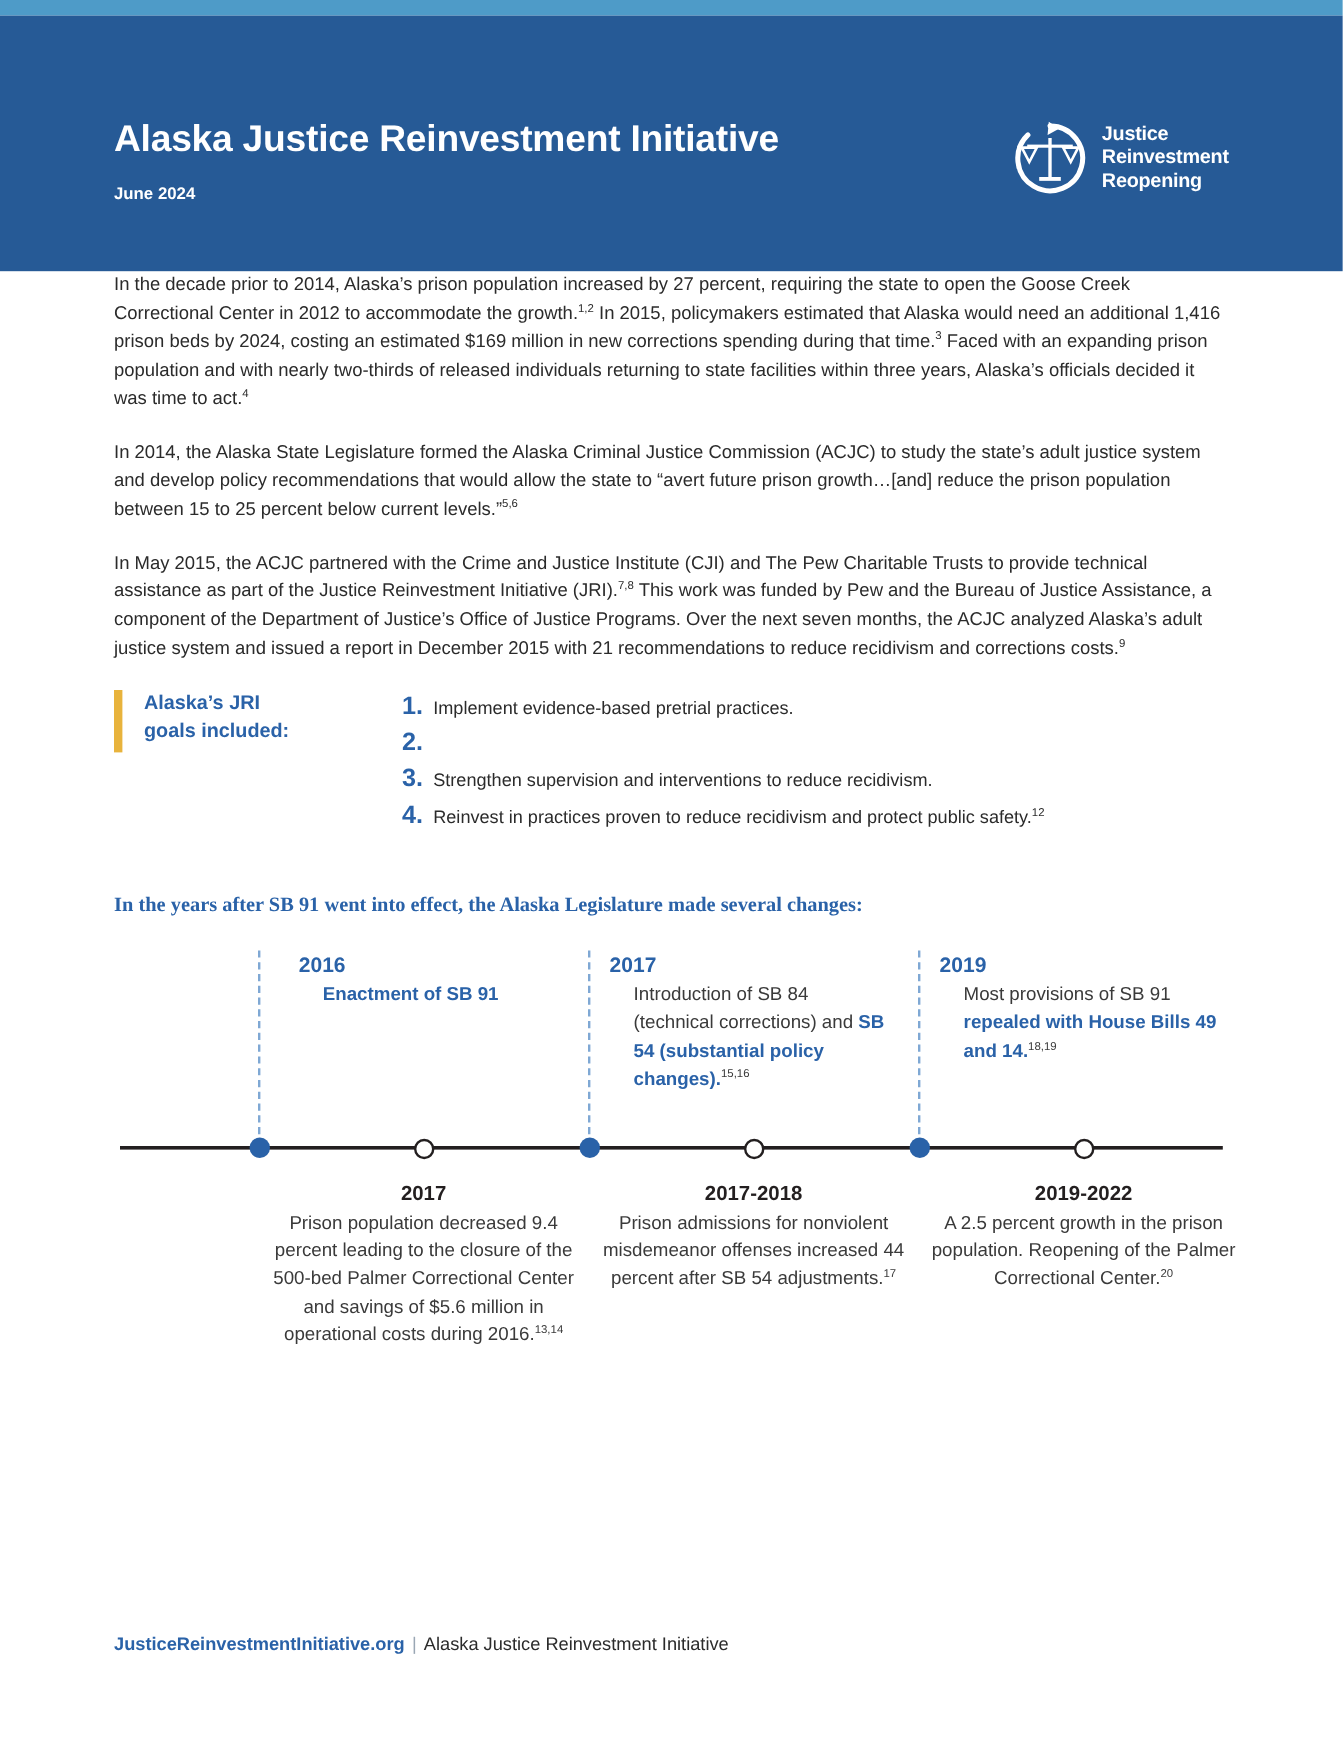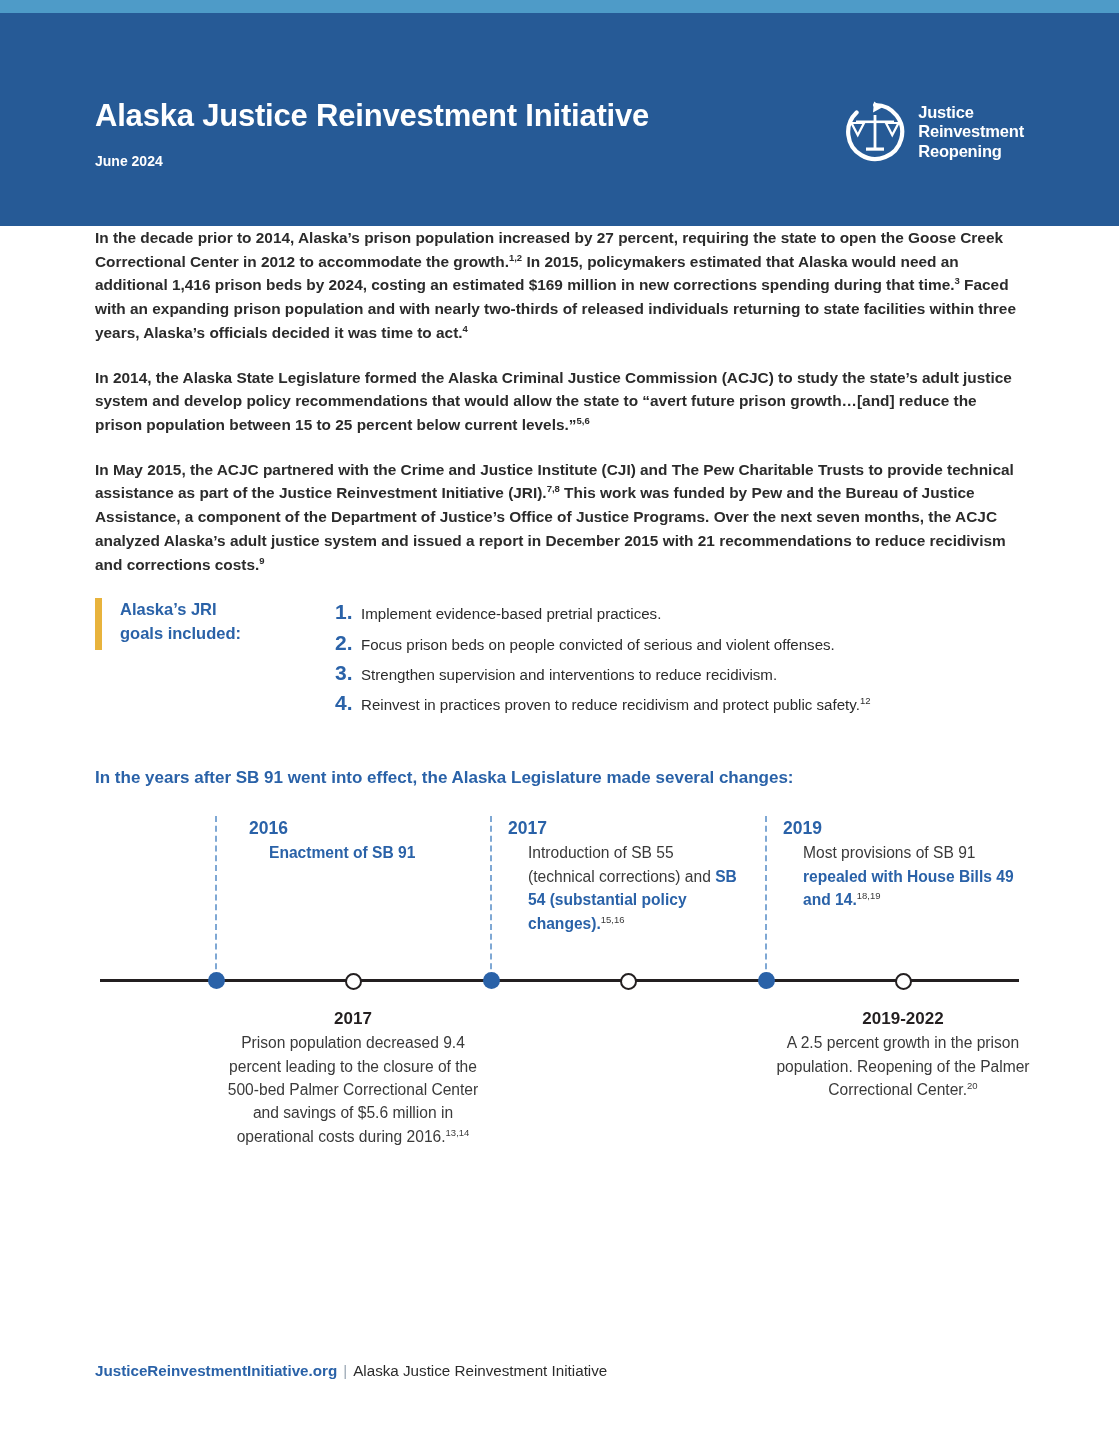--- a/index.html
+++ b/index.html
@@ -74,21 +74,20 @@
   
   .content {
     position: relative;
     padding: 0 95px;
   }
   p.para {
     margin: 0 0 21px 0;
     font-size: 15.4px;
     line-height: 1.54;
     color: #2b2b2b;
-    font-weight: bold;
   }
   .first-para {
     margin-top: 36px;
   }
   sup {
     font-size: 9.5px;
     vertical-align: super;
     line-height: 0;
   }
 
@@ -139,20 +138,21 @@
     font-size: 15.1px;
     color: #2b2b2b;
   }
 
   
   .tl-heading {
     margin-top: 48px;
     font-size: 17px;
     font-weight: bold;
     color: #2a62a8;
+    font-family: Liberation Serif, serif;
   }
   .timeline {
     position: relative;
     margin-top: 28px;
     height: 360px;
   }
   .tl-axis {
     position: absolute;
     left: 5px;
     right: 5px;
@@ -307,21 +307,20 @@
         <span>goals included:</span>
       </div>
     </div>
     <ol class="goals-list">
       <li class="goal-item">
         <span class="goal-num">1.</span>
         <span class="goal-text"><span>Implement evidence-based pretrial practices.</span><sup></sup></span>
       </li>
       <li class="goal-item">
         <span class="goal-num">2.</span>
-        <span class="goal-text"><span>Focus prison beds on people convicted of serious and violent offenses.</span><sup></sup></span>
       </li>
       <li class="goal-item">
         <span class="goal-num">3.</span>
         <span class="goal-text"><span>Strengthen supervision and interventions to reduce recidivism.</span><sup></sup></span>
       </li>
       <li class="goal-item">
         <span class="goal-num">4.</span>
         <span class="goal-text"><span>Reinvest in practices proven to reduce recidivism and protect public safety.</span><sup>12</sup></span>
       </li>
     </ol>
@@ -345,33 +344,37 @@
     <div class="tl-dot filled" style="left:671px;"></div>
     <div class="tl-dot hollow" style="left:808px;"></div>
 
     <div class="tl-above" style="left:136px;">
       <div class="tl-year">2016</div>
       <div class="tl-desc"><span class="hl">Enactment of SB 91</span><sup></sup></div>
     </div>
 
     <div class="tl-above" style="left:395px;">
       <div class="tl-year">2017</div>
-      <div class="tl-desc regular"><span>Introduction of SB 55 (technical corrections) and </span><span class="hl">SB 54 (substantial policy changes).</span><sup>15,16</sup></div>
+      <div class="tl-desc regular"><span>Introduction of SB 84 (technical corrections) and </span><span class="hl">SB 54 (substantial policy changes).</span><sup>15,16</sup></div>
     </div>
 
     <div class="tl-above" style="left:670px;">
       <div class="tl-year">2019</div>
       <div class="tl-desc regular"><span>Most provisions of SB 91 </span><span class="hl">repealed with House Bills 49 and 14.</span><sup>18,19</sup></div>
     </div>
 
     <div class="tl-below" style="left:258px;">
       <div class="tl-year">2017</div>
       <div class="tl-desc"><span>Prison population decreased 9.4 percent leading to the closure of the 500-bed Palmer Correctional Center and savings of $5.6 million in operational costs during 2016.</span><sup>13,14</sup></div>
     </div>
 
+    <div class="tl-below" style="left:533px;">
+      <div class="tl-year">2017-2018</div>
+      <div class="tl-desc"><span>Prison admissions for nonviolent misdemeanor offenses increased 44 percent after SB 54 adjustments.</span><sup>17</sup></div>
+    </div>
 
     <div class="tl-below" style="left:808px;">
       <div class="tl-year">2019-2022</div>
       <div class="tl-desc"><span>A 2.5 percent growth in the prison population. Reopening of the Palmer Correctional Center.</span><sup>20</sup></div>
     </div>
 
   </div>
 </div>
 
 <div class="footer">

